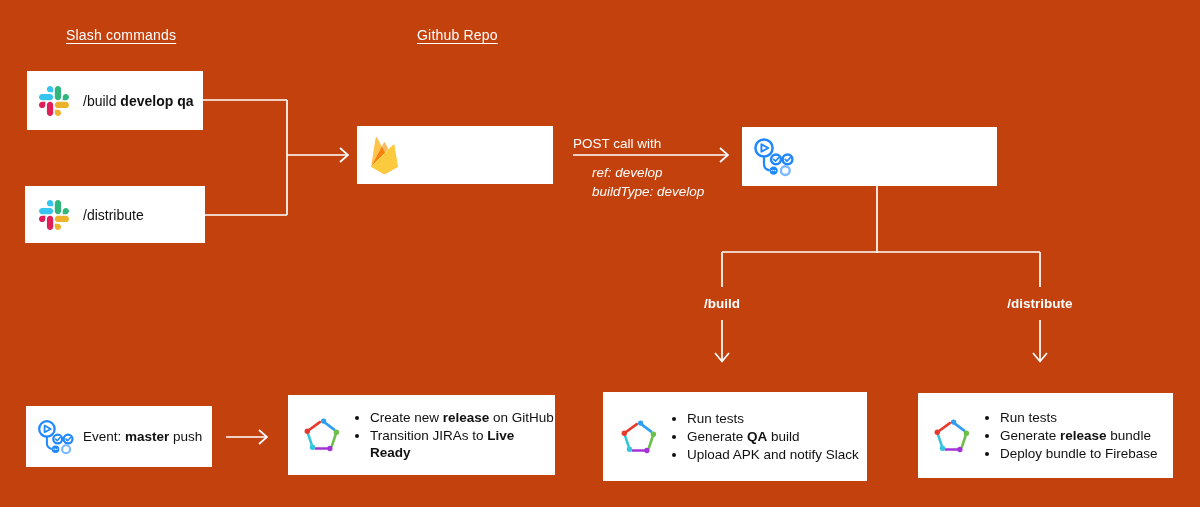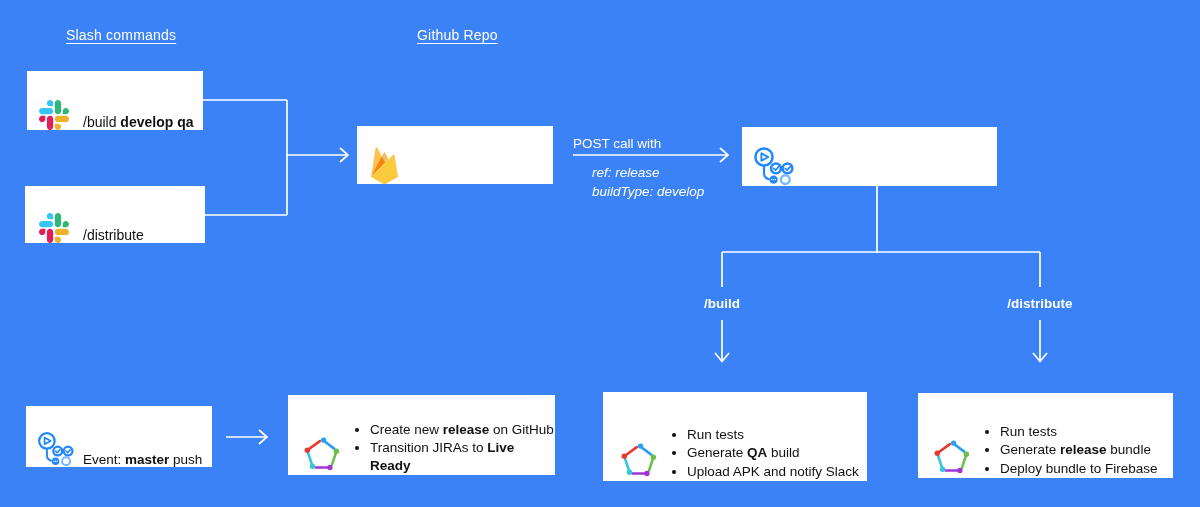--- a/index.html
+++ b/index.html
@@ -1,28 +1,28 @@
 <!DOCTYPE html>
 <html><head>
 <meta charset="utf-8">
 <style>
   html,body{margin:0;padding:0;background:#1a1a1a;}
   .canvas{
-    position:relative;width:1200px;height:507px;background:#3b82f6;overflow:hidden;
+    position:relative;width:1200px;height:507px;background:#c2410c;overflow:hidden;
     font-family:"Liberation Sans",sans-serif;color:#ffffff;
   }
   .connectors{position:absolute;left:0;top:0;width:1200px;height:507px;pointer-events:none;}
   .heading{
     position:absolute;font-size:14px;color:#ffffff;
     text-decoration:underline;text-underline-offset:3px;text-decoration-thickness:1px;
     letter-spacing:.2px;
   }
   .node{
     position:absolute;background:#ffffff;color:#111111;
-    display:flex;align-items:flex-end;box-sizing:border-box;
+    display:flex;align-items:center;box-sizing:border-box;
   }
   .node .icon{flex:0 0 auto;display:flex;align-items:center;justify-content:center;}
   .node-text{font-size:14px;white-space:nowrap;}
   ul.bullets{margin:0;padding-left:17px;font-size:13.5px;line-height:1.28;}
   ul.bullets li{padding:0;margin:1px 0;}
   .edge-label{position:absolute;font-size:13.5px;color:#ffffff;}
   .edge-params{position:absolute;font-size:13.5px;color:#ffffff;font-style:italic;line-height:1.38;}
   .branch-label{position:absolute;font-size:13.5px;font-weight:700;color:#ffffff;text-align:center;}
   b,.b{font-weight:700;}
 </style>
@@ -99,21 +99,21 @@
         <circle cx="21.6" cy="33.6" r="4.2" fill="#2088FF"></circle>
         <circle cx="19.8" cy="33.6" r="0.7" fill="#ffffff"></circle>
         <circle cx="21.6" cy="33.6" r="0.7" fill="#ffffff"></circle>
         <circle cx="23.4" cy="33.6" r="0.7" fill="#ffffff"></circle>
         <circle cx="33.3" cy="33.6" r="4.4" fill="none" stroke="#79B8FF" stroke-width="2.4"></circle>
       </svg>
     </span>
   </div>
 
   <div class="edge-label" style="left:573px;top:136px;width:156px;text-align:left">POST call with</div>
-  <div class="edge-params" style="left:592px;top:164px"><span>ref: release</span><br><span>buildType: develop</span></div>
+  <div class="edge-params" style="left:592px;top:164px"><span>ref: develop</span><br><span>buildType: develop</span></div>
 
   <div class="branch-label" style="left:662px;top:296px;width:120px">/build</div>
   <div class="branch-label" style="left:980px;top:296px;width:120px">/distribute</div>
 
   <div class="node" style="left:26px;top:406px;width:186px;height:61px;padding-left:10px;gap:9px">
     <span class="icon">
       <svg width="38" height="36" viewBox="0 0 42 40">
         <g fill="none" stroke="#2088FF" stroke-width="2.5">
           <circle cx="12" cy="11" r="8.6"></circle>
           <circle cx="24" cy="22.3" r="4.9"></circle>

